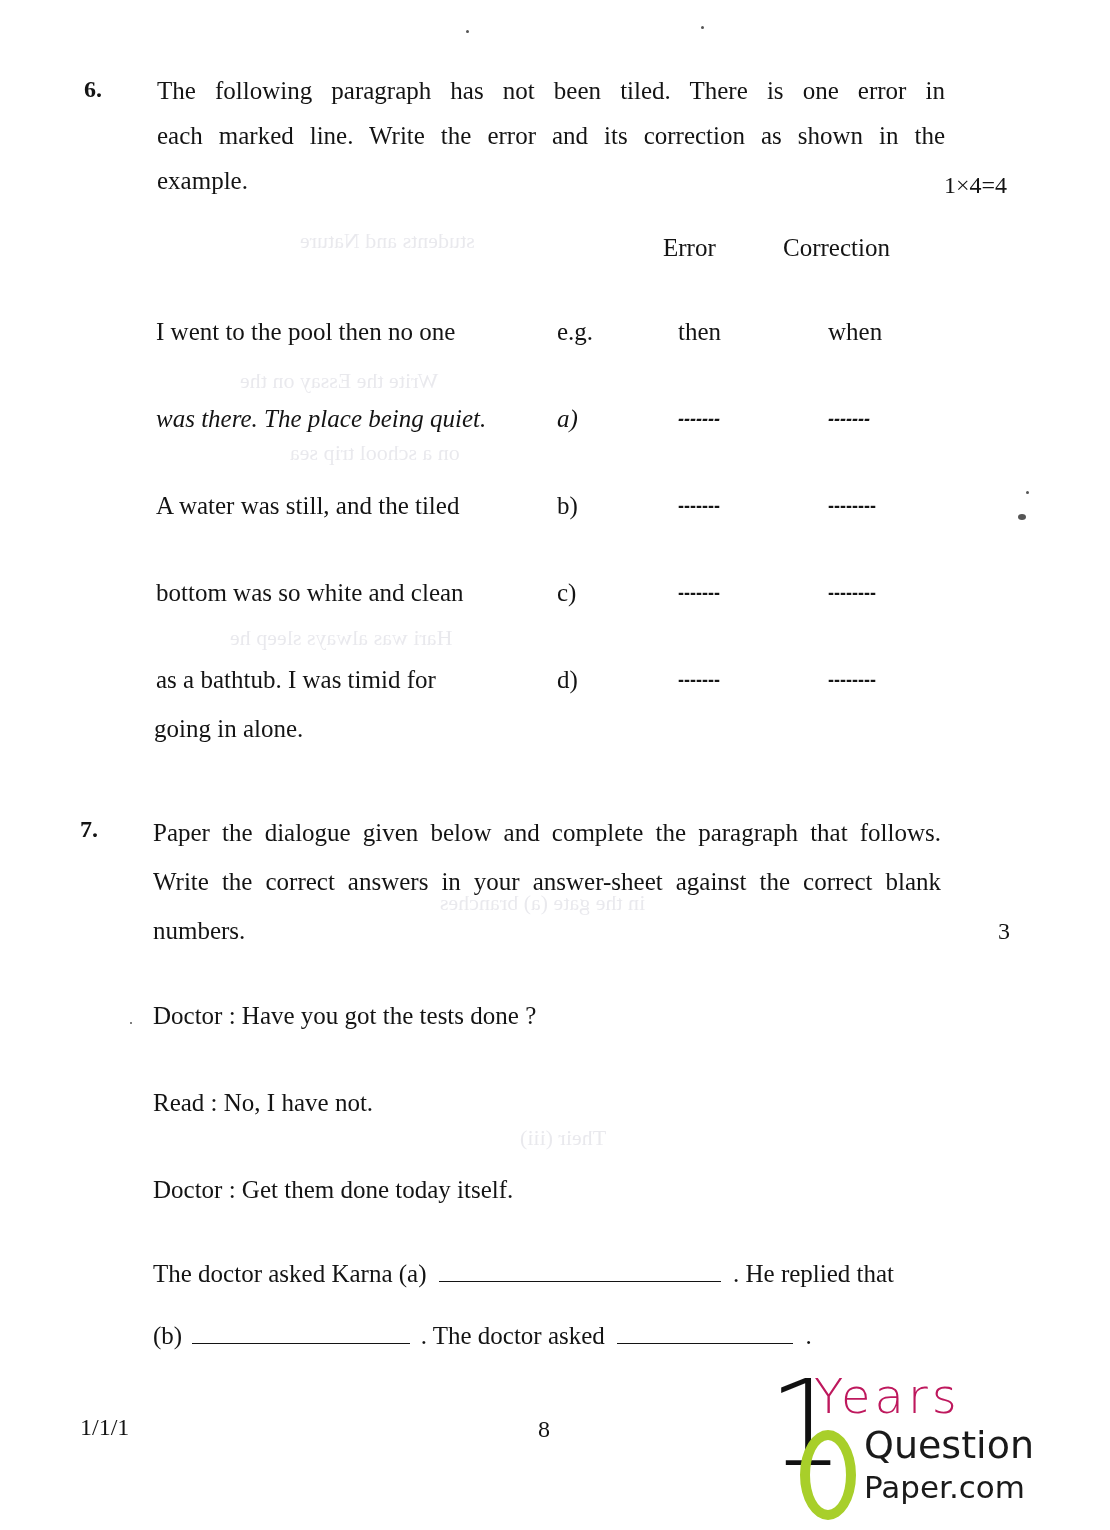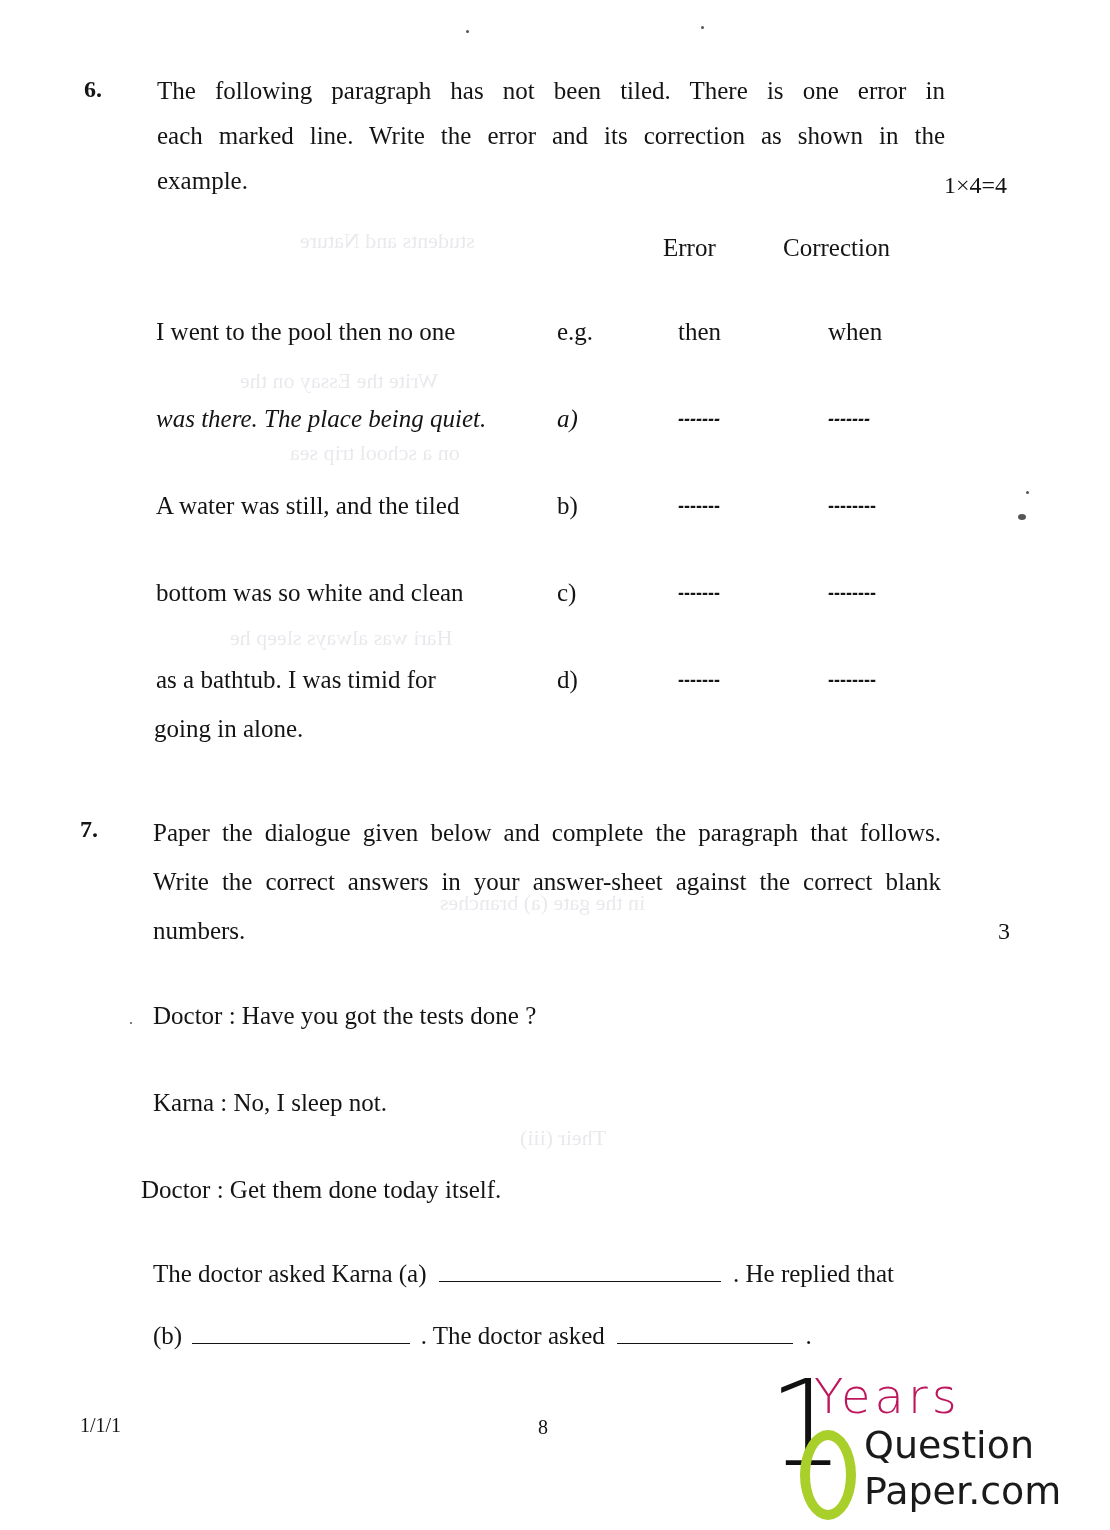--- a/index.html
+++ b/index.html
@@ -63,21 +63,21 @@
       font-size: 18px;
       letter-spacing: 0px;
     }
     .line { position: absolute; font-size: 25px; white-space: nowrap; }
     .blank {
       display: inline-block;
       border-bottom: 1.5px solid #141414;
       height: 20px;
       vertical-align: baseline;
     }
-    .footer { position: absolute; font-size: 20px; }
+    .footer { position: absolute; font-size: 24px; }
 
     
     .logo { position: absolute; left: 762px; top: 1370px; width: 320px; height: 160px; }
     .logo .one {
       position: absolute; left: 6px; top: -6px;
       font-family: "DejaVu Sans", sans-serif;
       font-size: 120px; font-weight: 300; color: #111;
       line-height: 1;
     }
     .logo .zero {
@@ -96,21 +96,21 @@
     }
     .logo .q {
       position: absolute; left: 102px; top: 56px;
       font-family: "DejaVu Sans", sans-serif;
       font-size: 38px; color: #1a1a1a;
       line-height: 1;
     }
     .logo .p {
       position: absolute; left: 102px; top: 102px;
       font-family: "DejaVu Sans", sans-serif;
-      font-size: 38px; color: #1a1a1a;
+      font-size: 31px; color: #1a1a1a;
       line-height: 1;
     }
     .speck { position: absolute; width: 3px; height: 3px; background: #555; border-radius: 50%; }
   </style>
 </head>
 <body>
 
 <div class="page">
 
   <div class="ghost" style="left:300px;top:228px;">students and Nature</div>
@@ -167,22 +167,22 @@
 
   <div class="qnum" style="left:80px;top:816px;">7.</div>
   <div class="para" style="left:153px;top:808px;width:788px;line-height:49px;">
     <div style="text-align:justify;text-align-last:justify;">Paper the dialogue given below and complete the paragraph that follows.</div>
     <div style="text-align:justify;text-align-last:justify;">Write the correct answers in your answer-sheet against the correct blank</div>
     <div>numbers.</div>
   </div>
   <div class="marks" style="left:998px;top:918px;">3</div>
 
   <div class="line" style="left:153px;top:1002px;">Doctor : Have you got the tests done ?</div>
-  <div class="line" style="left:153px;top:1089px;">Karna : No, I sleep not.</div>
-  <div class="line" style="left:141px;top:1176px;font-family:Liberation Serif, serif;">Doctor : Get them done today itself.</div>
+  <div class="line" style="left:153px;top:1089px;">Read : No, I have not.</div>
+  <div class="line" style="left:153px;top:1176px;font-family:Liberation Serif, serif;">Doctor : Get them done today itself.</div>
 
   <div class="line" style="left:153px;top:1260px;width:790px;">
     <span>The doctor asked Karna (a)</span>
     <span class="blank" style="width:282px;margin-left:6px;"></span>
     <span style="margin-left:6px;">. He replied that</span>
   </div>
   <div class="line" style="left:153px;top:1322px;width:790px;">
     <span>(b)</span>
     <span class="blank" style="width:218px;margin-left:4px;"></span>
     <span style="margin-left:4px;">. The doctor asked</span>

